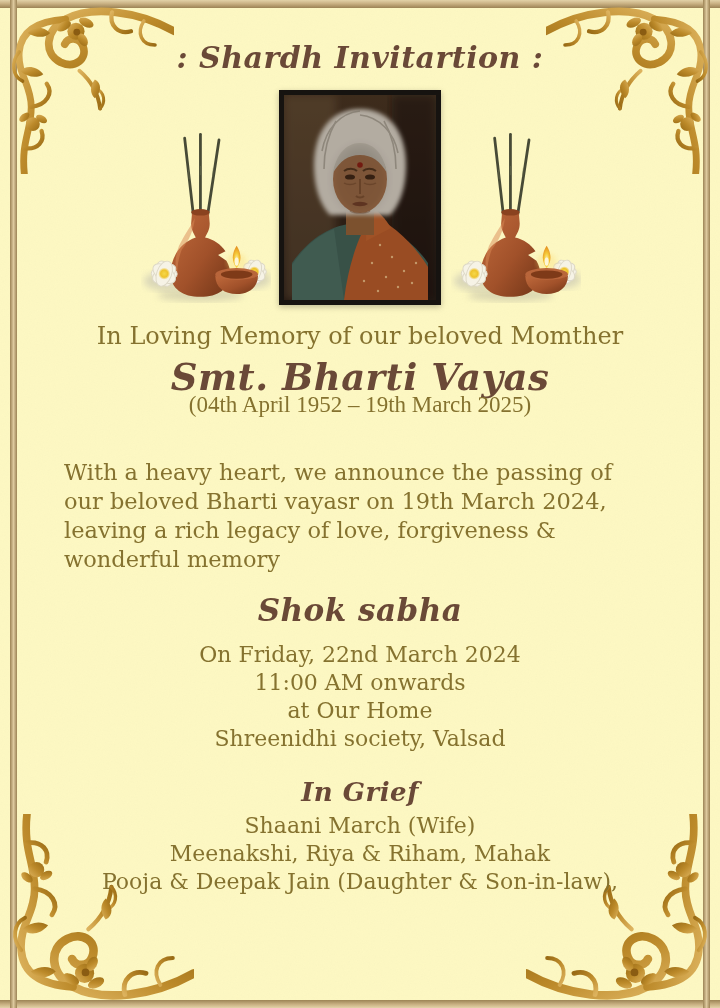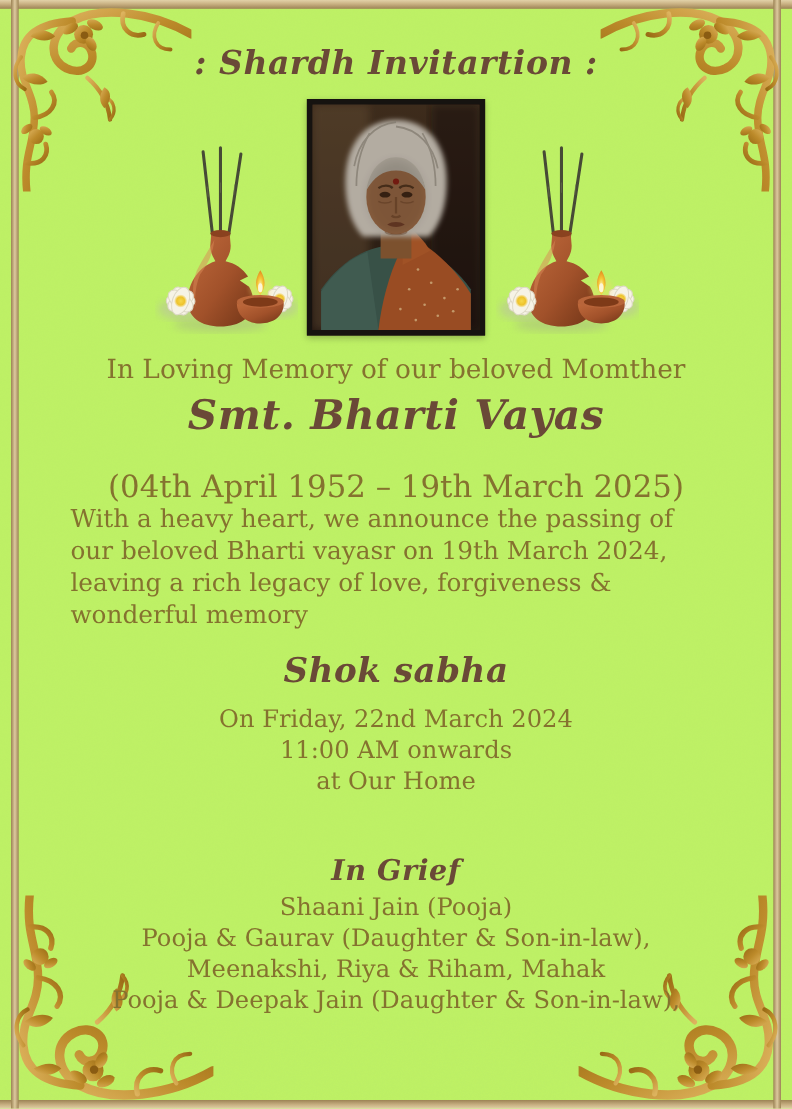--- a/index.html
+++ b/index.html
@@ -1,20 +1,20 @@
 <!DOCTYPE html>
 <html><head>
 <meta charset="utf-8">
 <style>
   html,body{margin:0;padding:0;background:#e8e6dd;}
   .card{
     position:relative;
     width:720px;height:1008px;
     margin:0 auto;
-    background:#bef264;
+    background:#fef9c3;
     overflow:hidden;
     font-family:"DejaVu Serif", serif;
   }
   .texture{position:absolute;inset:0;pointer-events:none;opacity:.55;}
   
   .band{position:absolute;pointer-events:none;}
   .band-h{left:0;width:720px;height:8px;
     background:linear-gradient(to bottom,#e2d2a8,#c9b183 45%,#9c8355);}
   .band-top{top:0;}
   .band-bottom{bottom:0;background:linear-gradient(to top,#e2d2a8,#c9b183 45%,#9c8355);}
@@ -33,21 +33,21 @@
   .script{
     font-family:"DejaVu Serif", serif;
     font-style:italic;font-weight:700;
     color:#6a4937;
     letter-spacing:.5px;
   }
   .olive{color:#85722f;}
   .title{top:40px;font-size:30px;}
   .intro{top:322px;font-size:24px;}
   .name{top:355px;font-size:37px;}
-  .dates{top:426px;font-size:28px;}
+  .dates{top:392px;font-size:23px;font-family:Liberation Serif, serif;}
   .announce{top:458px;left:64px;width:592px;font-size:22.5px;line-height:29px;text-align:left;position:absolute;}
   .shok{top:592px;font-size:31px;}
   .event-lines{top:641px;font-size:22px;line-height:28px;}
   .grief-h{top:756px;font-size:26px;margin-top:21px;}
   .grief-lines{top:812px;font-size:22px;line-height:28px;}
   
   .photo{
     position:absolute;left:279px;top:90px;width:162px;height:215px;
     border:5px solid #161310;box-sizing:border-box;
     box-shadow:0 2px 6px rgba(0,0,0,.25);
@@ -272,23 +272,23 @@
   <div class="t-center olive intro">In Loving Memory of our beloved Momther</div>
   <div class="t-center script name">Smt. Bharti Vayas</div>
   <div class="t-center olive dates">(04th April 1952 – 19th March 2025)</div>
   <div class="announce olive">With a heavy heart, we announce the passing of our beloved Bharti vayasr on 19th March 2024, leaving a rich legacy of love, forgiveness &amp; wonderful memory</div>
 
   <div class="t-center script shok">Shok sabha</div>
   <div class="t-center olive event-lines">
     <div>On Friday, 22nd March 2024</div>
     <div>11:00 AM onwards</div>
     <div>at Our Home</div>
+    <div>Shreenidhi society, Valsad</div>
   </div>
 
   <div class="t-center script grief-h">In Grief</div>
   <div class="t-center olive grief-lines">
-    <div>Shaani Jain (Pooja)</div>
-    <div>Pooja &amp; Gaurav (Daughter &amp; Son-in-law),</div>
+    <div>Shaani March (Wife)</div>
     <div>Meenakshi, Riya &amp; Riham, Mahak</div>
     <div>Pooja &amp; Deepak Jain (Daughter &amp; Son-in-law),</div>
   </div>
 
 </div>
 
 </body></html>

